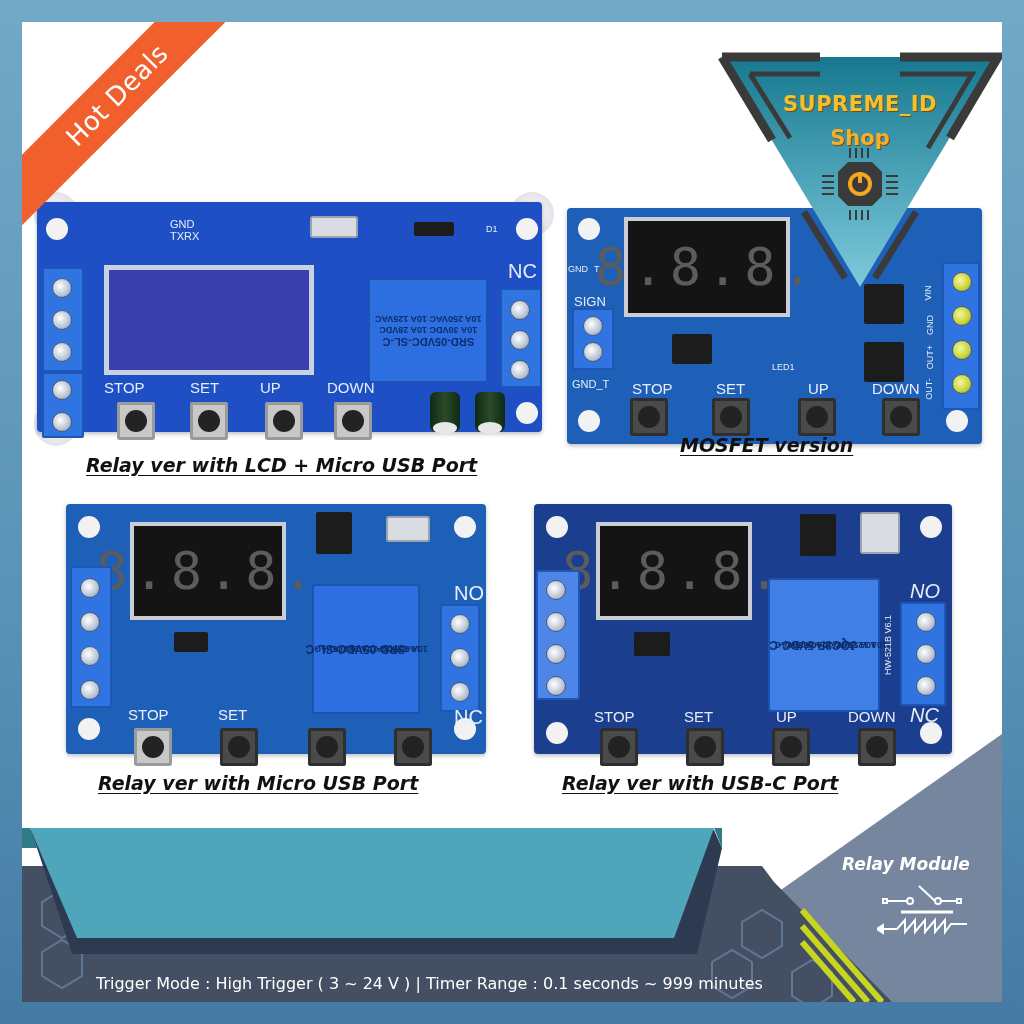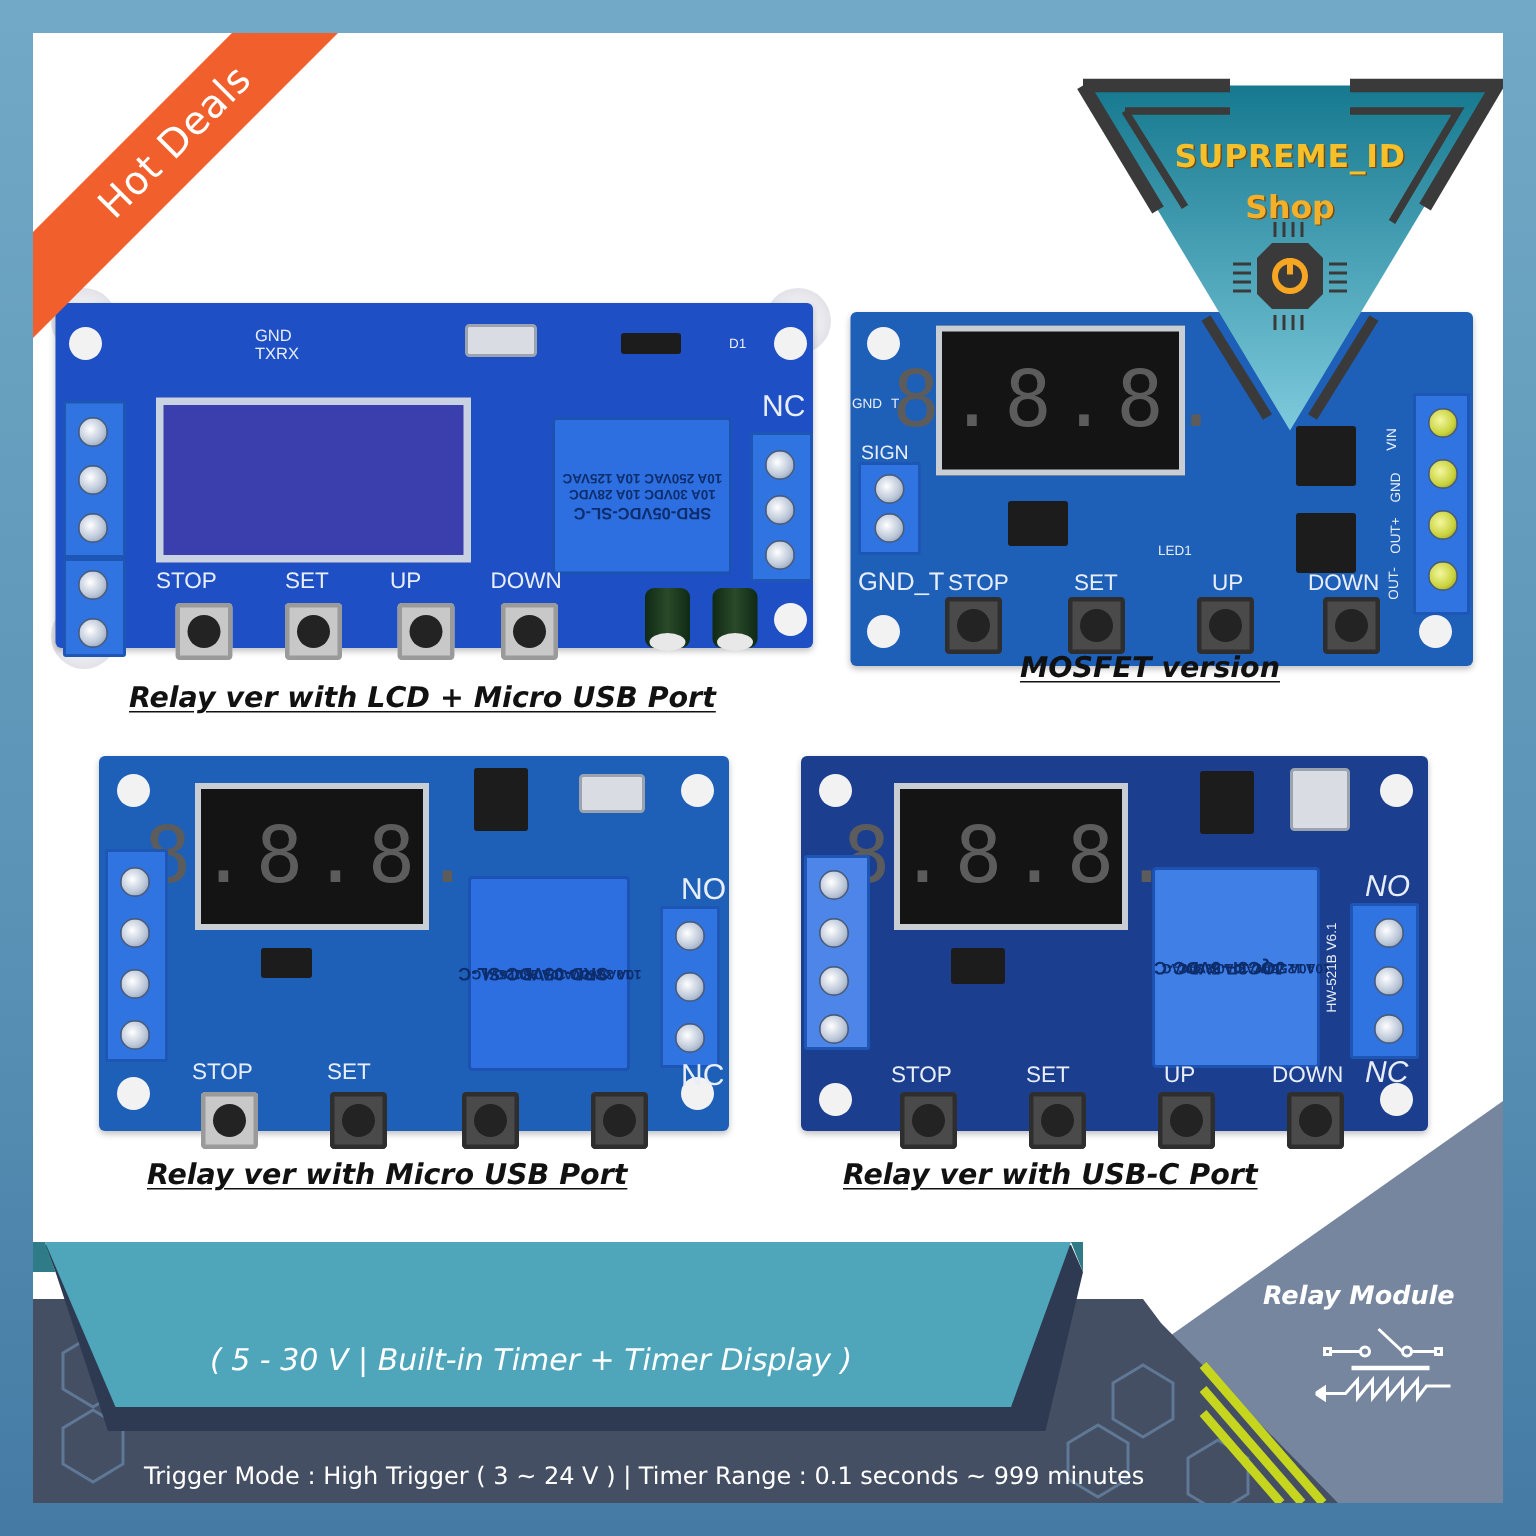--- a/index.html
+++ b/index.html
@@ -178,21 +178,21 @@
     <div class="hole" style="left:556px;top:196px;"></div>
     <div class="hole" style="left:924px;top:388px;"></div>
     <div class="hole" style="left:556px;top:388px;"></div>
 
     <div class="silk sm" style="left:546px;top:242px;">GND</div>
     <div class="silk sm" style="left:572px;top:242px;">T</div>
     <div class="silk" style="left:552px;top:272px;font-size:13px;">SIGN</div>
     <div class="terminal" style="left:550px;top:286px;width:42px;height:62px;"></div>
     <div class="screw" style="left:561px;top:294px;"></div>
     <div class="screw" style="left:561px;top:320px;"></div>
-    <div class="silk" style="left:550px;top:356px;font-size:17px;">GND_T</div>
+    <div class="silk" style="left:550px;top:356px;font-size:11px;">GND_T</div>
 
     <div class="seg" style="left:602px;top:195px;width:166px;height:100px;">
       <span>8.8.8.</span>
     </div>
     <div class="ic" style="left:650px;top:312px;width:40px;height:30px;"></div>
     <div class="ic" style="left:842px;top:262px;width:40px;height:40px;"></div>
     <div class="ic" style="left:842px;top:320px;width:40px;height:40px;"></div>
     <div class="silk sm" style="left:750px;top:340px;">LED1</div>
 
     <div class="terminal" style="left:920px;top:240px;width:38px;height:148px;"></div>
@@ -371,21 +371,20 @@
       <line x1="780" y1="904" x2="846" y2="980"></line>
       <line x1="780" y1="920" x2="832" y2="980"></line>
     </g>
 
     <polygon points="8,808 692,808 700,826 675,932 50,932 15,826" fill="#2e3a52"></polygon>
     <polygon points="8,806 692,806 652,916 55,916" fill="#4fa6bb"></polygon>
     <polygon points="0,806 8,806 15,826 0,826" fill="#2f7b88"></polygon>
     <polygon points="692,806 700,806 700,826" fill="#2f7b88"></polygon>
   </svg>
 
-  <div class="banner-sub" style="top:872px;">( 5 - 30 V  |  Built-in Timer + Timer Display )</div>
   <div class="spec" style="top:952px;">Trigger Mode : High Trigger ( 3 ~ 24 V )  |  Timer Range : 0.1 seconds ~ 999 minutes</div>
 
   <div class="relay-module-label">Relay Module</div>
   <svg class="relay-symbol" viewBox="0 0 110 60">
     <g stroke="#ffffff" stroke-width="2" fill="none">
       <rect x="6" y="15" width="4" height="4"></rect>
       <line x1="10" y1="17" x2="30" y2="17"></line>
       <circle cx="33" cy="17" r="3"></circle>
       <line x1="42" y1="2" x2="58" y2="17"></line>
       <circle cx="61" cy="17" r="3"></circle>

